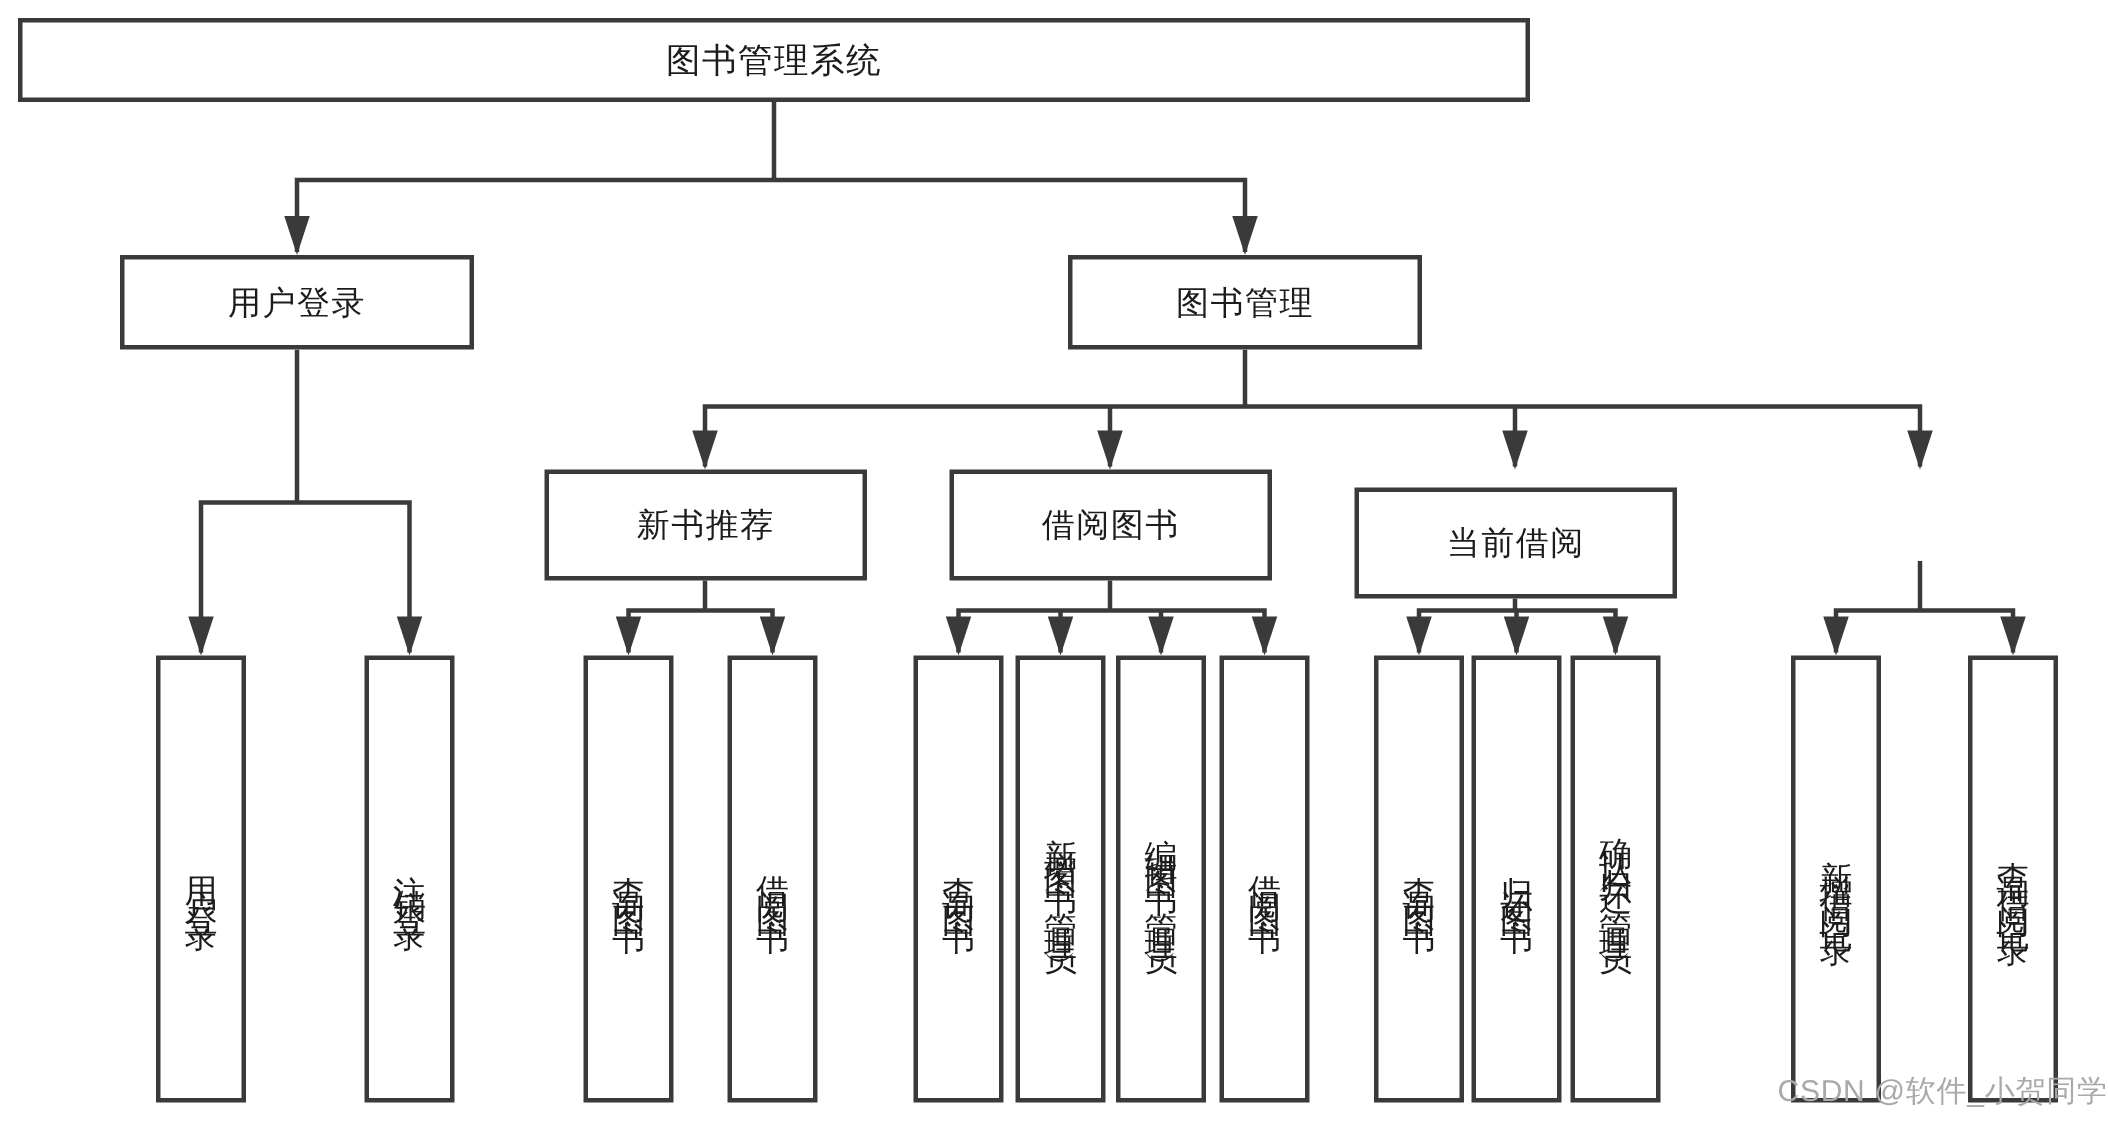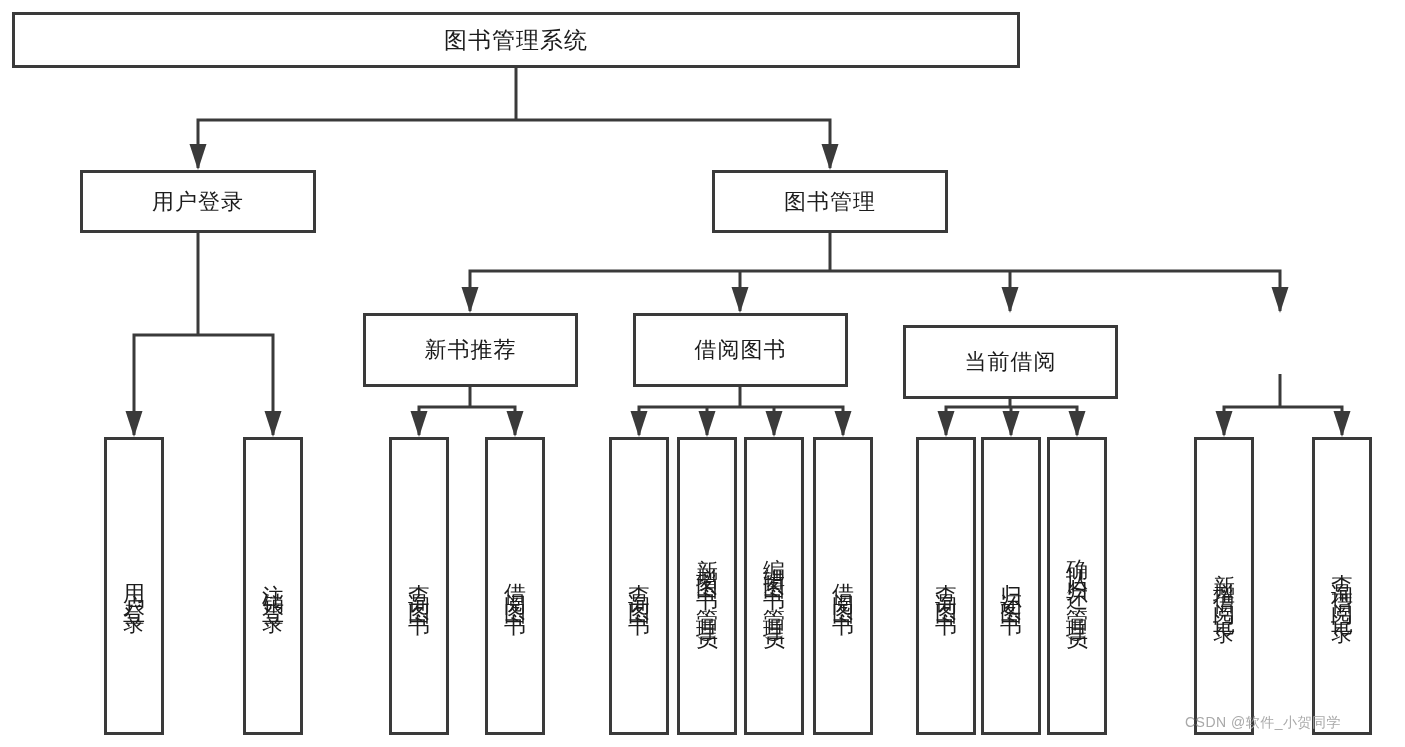--- a/index.html
+++ b/index.html
@@ -20,21 +20,21 @@
     position:absolute;box-sizing:border-box;background:#fff;border:3px solid #3a3a3a;
     top:437px;width:60px;height:298px;
     display:flex;align-items:center;justify-content:center;z-index:2;
   }
   .leaf span{
     writing-mode:vertical-rl;text-orientation:mixed;
     font-size:22px;line-height:1;letter-spacing:10px;color:#1c1c1c;
   }
   .watermark{
     position:absolute;left:1185px;top:714px;z-index:5;
-    font-size:14px;color:#a9a9a9;letter-spacing:0.5px;white-space:nowrap;
+    font-size:20px;color:#a9a9a9;letter-spacing:0.5px;white-space:nowrap;
   }
   
   .b-user{left:80px;}
   .b-book{left:712px;}
   
   .b-new{left:363px;}
   .b-borrow{left:633px;}
   .b-current{left:903px;margin-top:12px;}
   .b-record{left:1173px;}
   

